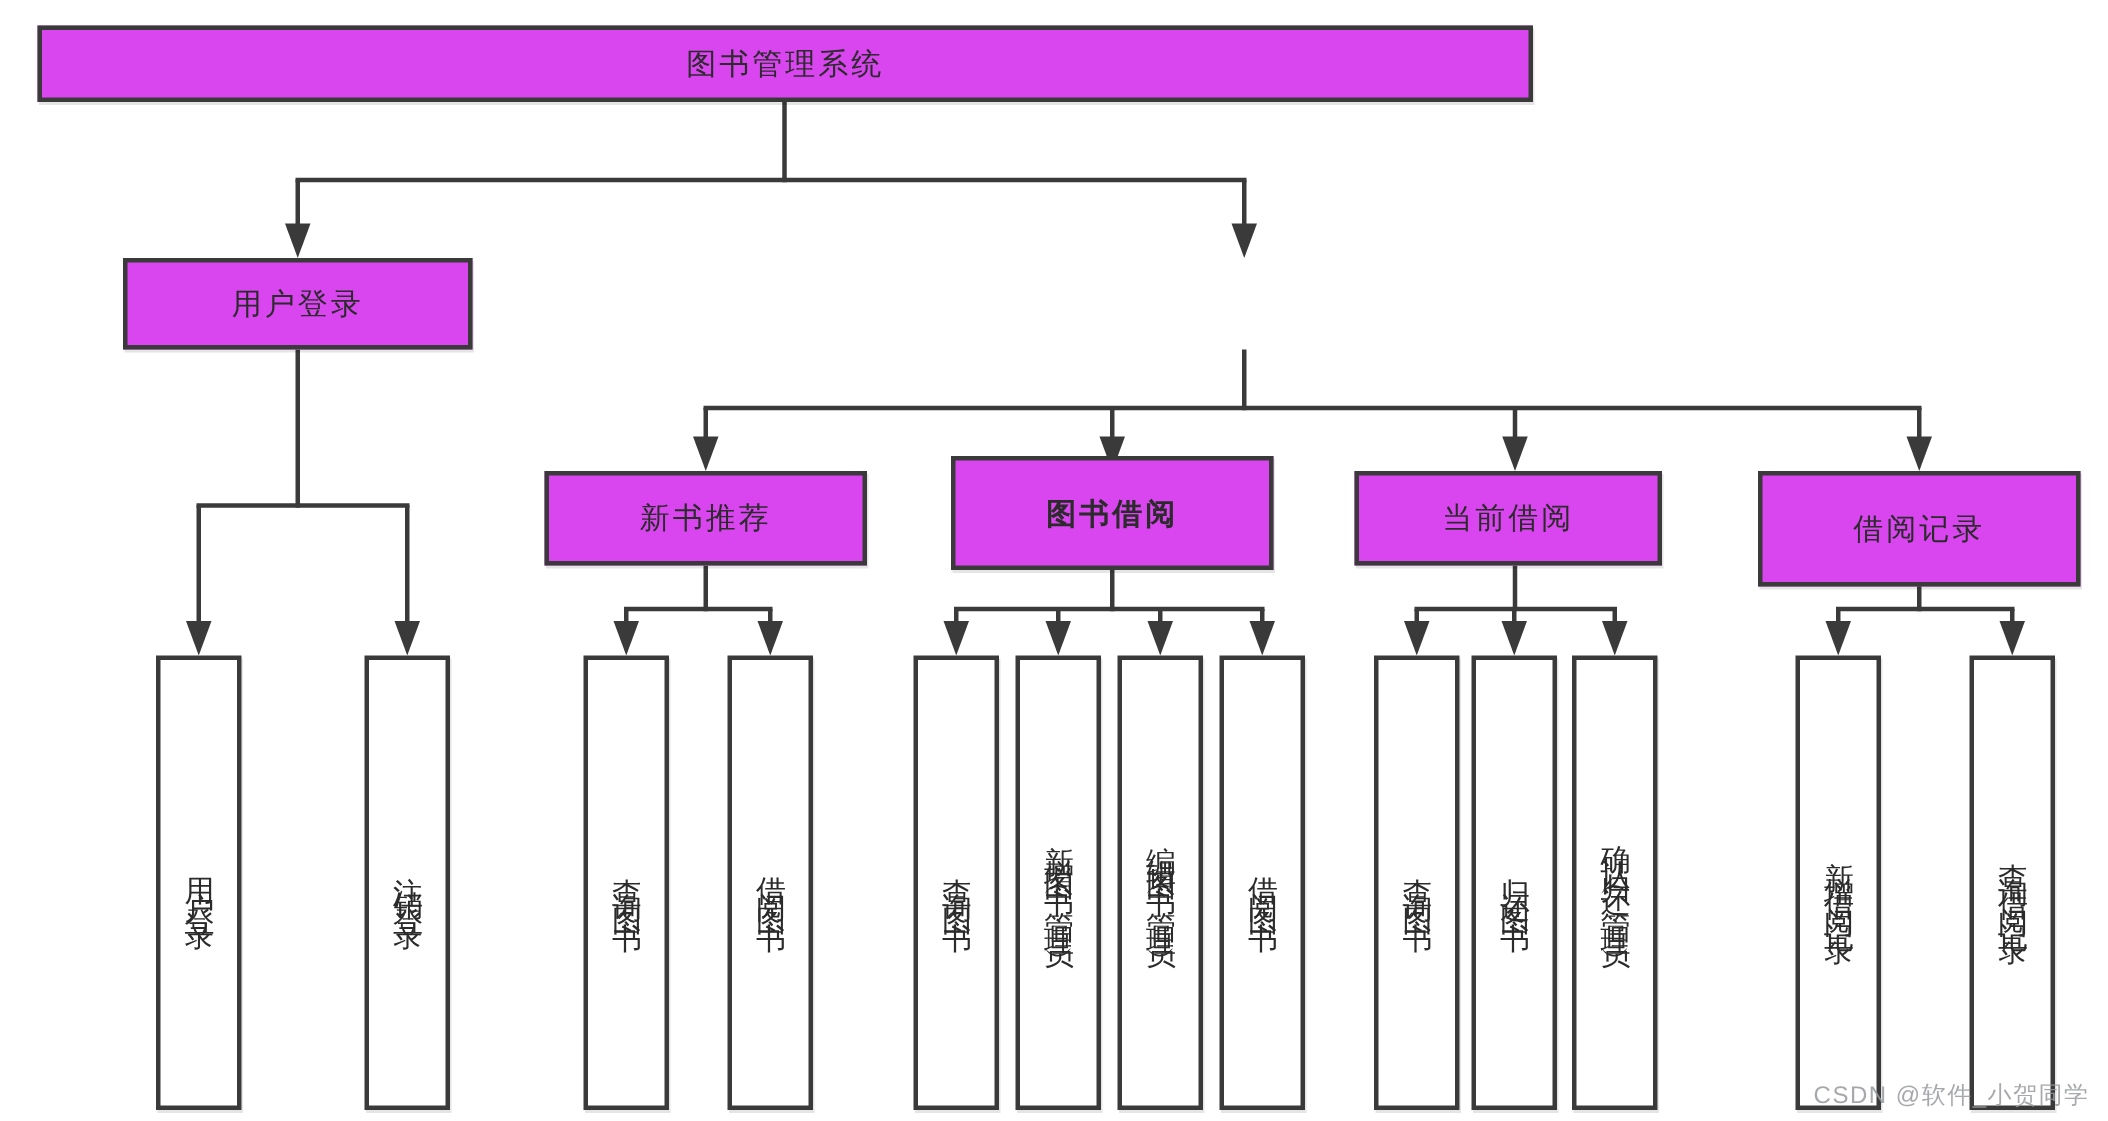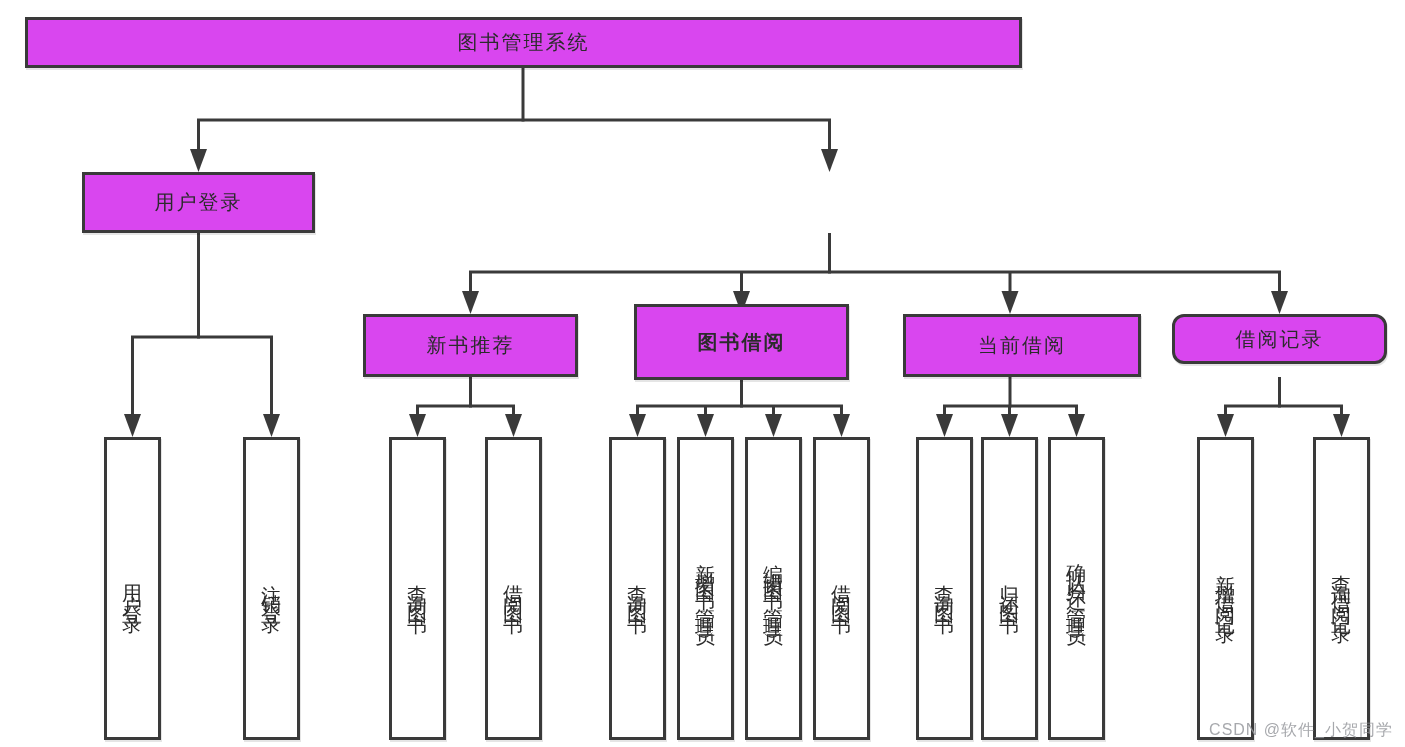--- a/index.html
+++ b/index.html
@@ -53,22 +53,22 @@
     letter-spacing: 10px;
     color: #2b2b2b;
     box-shadow: 1px 2px 0 rgba(0,0,0,0.10);
     line-height: 1;
   }
   #root-box    { left: 25px;   top: 17px;  width: 997px; height: 51px; }
   #l2-login    { left: 82px;   top: 172px; width: 233px; height: 61px; }
   #l2-manage   { left: 712px;  top: 172px; width: 235px; height: 61px; }
   #l3-recommend{ left: 363px;  top: 314px; width: 215px; height: 63px; }
   #l3-borrow   { left: 634px;  top: 304px; width: 215px; height: 76px; font-weight: bold; }
-  #l3-current  { left: 903px;  top: 314px; width: 238px; height: 63px; }
-  #l3-records  { left: 1172px; top: 314px; width: 215px; height: 50px; border-radius: 12px; }
+  #l3-current  { left: 903px;  top: 314px; width: 205px; height: 63px; }
+  #l3-records  { left: 1172px; top: 314px; width: 215px; height: 77px; }
   #leaf-0  { left: 104px;  }
   #leaf-1  { left: 243px;  }
   #leaf-2  { left: 389px;  }
   #leaf-3  { left: 485px;  }
   #leaf-4  { left: 609px;  }
   #leaf-5  { left: 677px;  letter-spacing: 9px; }
   #leaf-6  { left: 745px;  letter-spacing: 9px; }
   #leaf-7  { left: 813px;  }
   #leaf-8  { left: 916px;  }
   #leaf-9  { left: 981px;  }

